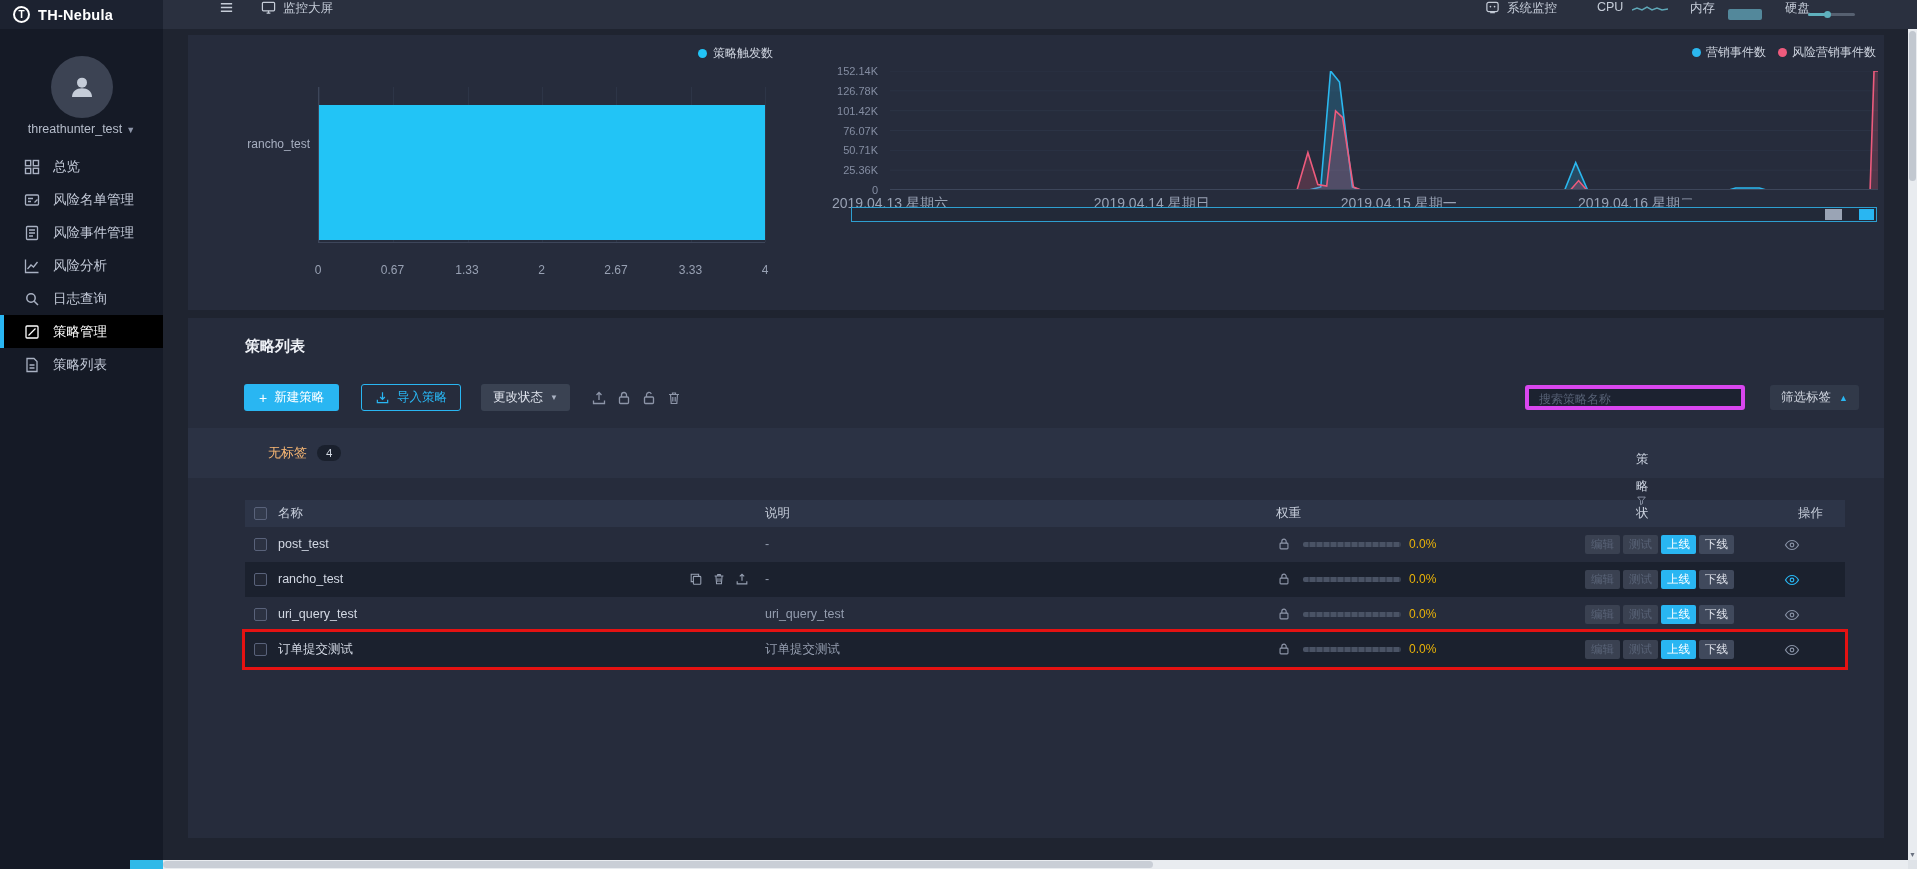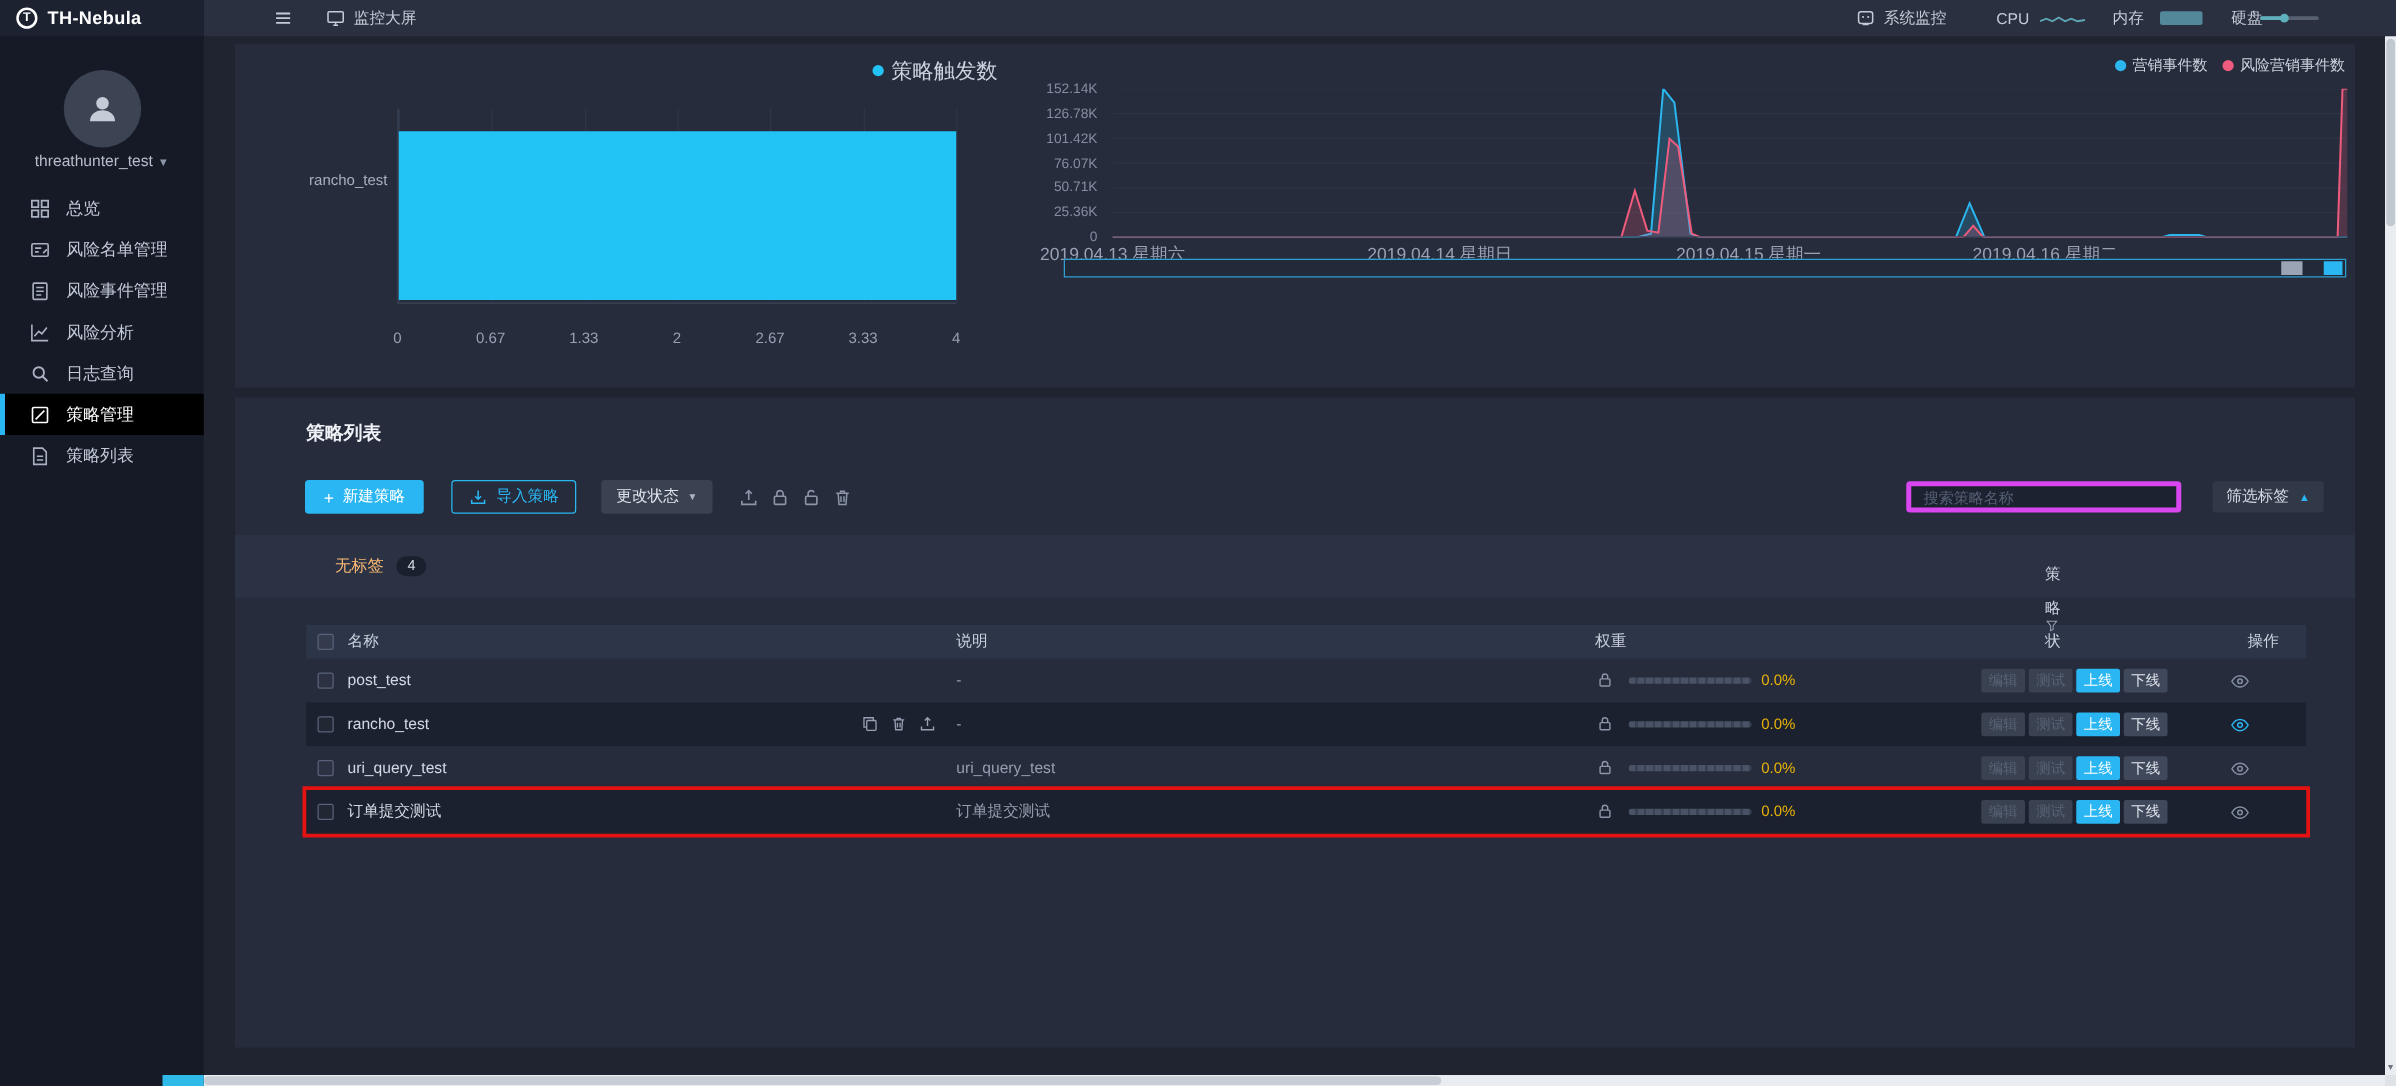--- a/index.html
+++ b/index.html
@@ -21,37 +21,37 @@
   .nav-item { height:33px; display:flex; align-items:center; padding-left:24px; gap:13px;
               color:#c3cad8; font-size:13.5px; cursor:pointer; position:relative; }
   .nav-icon { width:16px; height:16px; color:#a9b1c2; flex:0 0 16px; }
   .nav-item.active { background:#000; color:#fff; }
   .nav-item.active .nav-icon { color:#fff; }
   .nav-item.active::before { content:''; position:absolute; left:0; top:0; bottom:0; width:4px; background:#29b6f2; }
 
   
   .topbar { position:absolute; left:163px; top:0; width:1754px; height:29px; background:#2a303f;
             color:#c5ccd8; font-size:12.5px; z-index:10; }
-  .topbar .titem { position:absolute; top:0; height:29px; display:flex; align-items:center; gap:7px; }
+  .topbar .titem { position:absolute; top:0; height:29px; display:flex; align-items:flex-start; gap:7px; }
   .ticon { width:15px; height:15px; color:#c5ccd8; }
   .hamburger { left:56px; cursor:pointer; }
   .screen-link { left:98px; cursor:pointer; }
   .sysmon { left:1322px; cursor:pointer; }
   .cpu-label { left:1434px; } .spark { left:1469px; }
   .mem-label { left:1527px; }
   .mem-bar { left:1565px; top:9px; position:absolute; width:34px; height:11px; background:#53889b; border-radius:2px; }
   .disk-label { left:1622px; }
   .disk-bar { position:absolute; left:1645px; top:13px; width:47px; height:3px; background:#566070; border-radius:2px; }
   .disk-fill { position:absolute; left:0; top:0; height:3px; width:19px; background:#5fb0bd; border-radius:2px; }
   .disk-dot { position:absolute; left:16px; top:-2px; width:7px; height:7px; border-radius:50%; background:#5fb0bd; }
 
   
   .charts-panel { position:absolute; left:188px; top:35px; width:1696px; height:275px; background:#262c3c; }
   .legend-bar { position:absolute; left:510px; top:10px; display:flex; align-items:center; gap:6px;
-                color:#cdd3de; font-size:17px; cursor:pointer; }
+                color:#cdd3de; font-size:12px; cursor:pointer; }
   .dot { display:inline-block; width:9px; height:9px; border-radius:50%; }
   .bar-cat { position:absolute; left:0; top:102px; width:122px; text-align:right; color:#a7afc0; font-size:12px; }
   .bar-plot { position:absolute; left:130px; top:52px; width:447px; height:156px;
               border-left:1px solid #3d465a; border-bottom:1px solid #3d465a; }
   .vgrid { position:absolute; top:0; bottom:0; width:1px; background:#2d3547; }
   .hbar { position:absolute; left:0; top:18px; bottom:2px; background:#22c4f6; }
   .bar-xticks { position:absolute; left:130px; top:228px; width:447px; height:15px; color:#98a1b3; font-size:12px; }
   .xtick { position:absolute; transform:translateX(-50%); }
 
   .legend-line { position:absolute; right:8px; top:9px; display:flex; gap:12px; }

